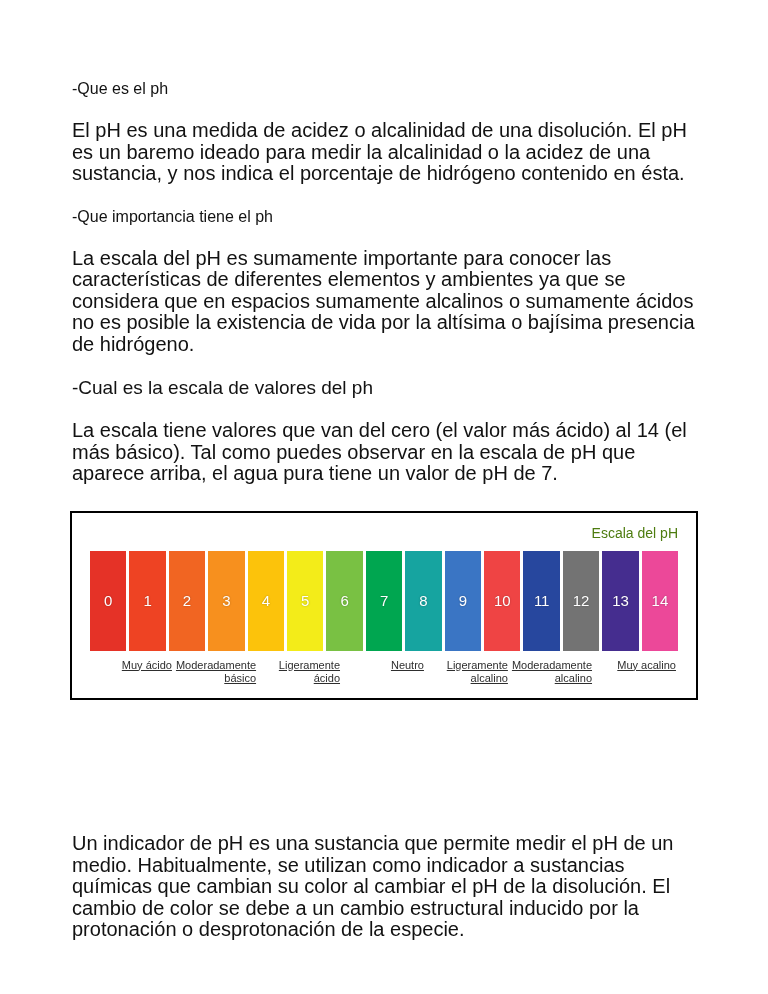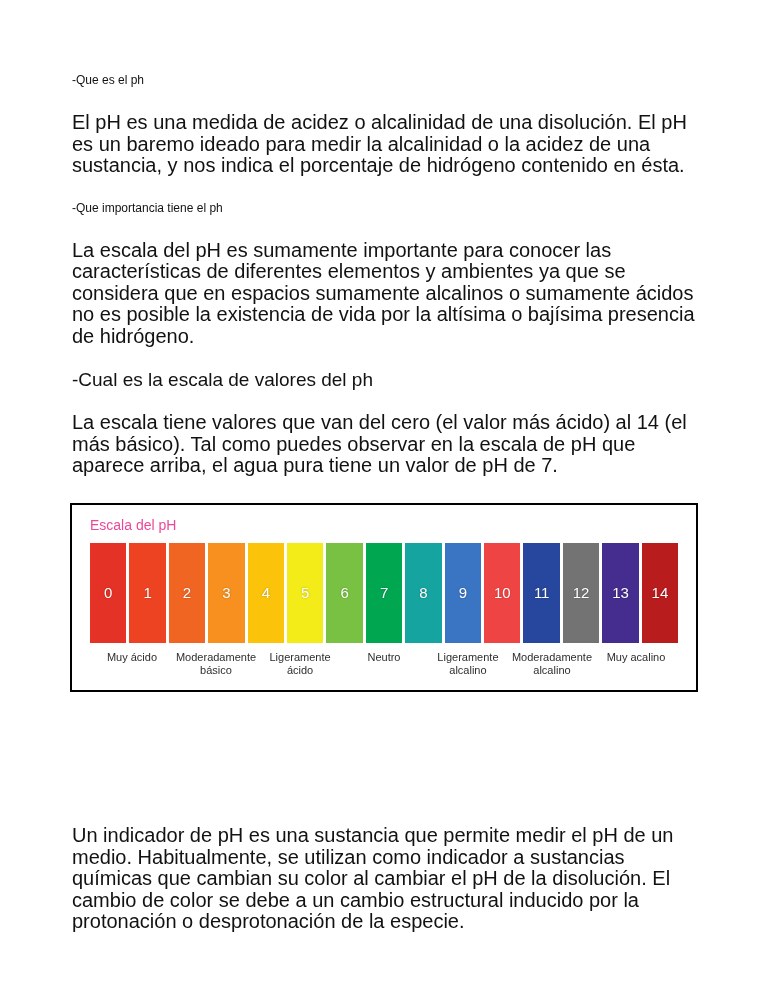--- a/index.html
+++ b/index.html
@@ -7,23 +7,23 @@
     width: 768px;
     height: 994px;
     box-sizing: border-box;
     background: #ffffff;
     font-family: "Liberation Sans", sans-serif;
     color: #121212;
     padding: 66px 72px 0 72px;
     overflow: hidden;
   }
   .h-small {
-    font-size: 12px;
+    font-size: 16px;
     line-height: 21px;
-    margin: 4px 0 21px 0;
+    margin: 12px 0 21px 0;
     font-weight: 400;
   }
   .h-large {
     font-size: 19px;
     line-height: 24px;
     margin: 0 0 20px 0;
     font-weight: 400;
   }
   .para {
     font-size: 20px;
@@ -34,23 +34,23 @@
 
   
   .figure {
     border: 2px solid #000000;
     width: 628px;
     box-sizing: border-box;
     padding: 10px 18px 12px 18px;
     margin: 0 0 0 -2px;
   }
   .figure-title {
-    text-align: left;
+    text-align: right;
     font-size: 14px;
-    color: #ec4899;
+    color: #4d7c0f;
     margin: 2px 0 10px 0;
   }
   .scale-row {
     display: flex;
     gap: 3px;
   }
   .scale-seg {
     flex: 1;
     height: 100px;
     display: flex;
@@ -60,25 +60,26 @@
     font-size: 15px;
     font-weight: 400;
     text-shadow: 0 0 2px rgba(0,0,0,0.30);
   }
   .scale-labels {
     display: flex;
     margin-top: 8px;
   }
   .scale-label {
     flex: 1;
-    text-align: center;
+    text-align: right;
     font-size: 11px;
     line-height: 1.25;
     color: #2e2e2e;
     padding: 0 2px;
+    text-decoration: underline;
   }
 
   .gap-after-figure { height: 133px; }
   .h-indicator { margin-bottom: 40px; }
 </style>
 </head>
 <body>
 
 <div class="page">
 
@@ -102,21 +103,21 @@
       <div class="scale-seg" style="background-color: rgb(252, 195, 11);">4</div>
       <div class="scale-seg" style="background-color: rgb(243, 236, 25);">5</div>
       <div class="scale-seg" style="background-color: rgb(121, 193, 67);">6</div>
       <div class="scale-seg" style="background-color: rgb(0, 166, 80);">7</div>
       <div class="scale-seg" style="background-color: rgb(22, 164, 160);">8</div>
       <div class="scale-seg" style="background-color: rgb(58, 117, 196);">9</div>
       <div class="scale-seg" style="background-color: #ef4444;">10</div>
       <div class="scale-seg" style="background-color: rgb(39, 71, 158); text-align: center;">11</div>
       <div class="scale-seg" style="background-color: #737373;">12</div>
       <div class="scale-seg" style="background-color: rgb(69, 45, 143);">13</div>
-      <div class="scale-seg" style="background-color: #b91c1c;">14</div>
+      <div class="scale-seg" style="background-color: #ec4899;">14</div>
     </div>
 
     <div class="scale-labels">
       <div class="scale-label">Muy ácido</div>
       <div class="scale-label">Moderadamente básico</div>
       <div class="scale-label">Ligeramente ácido</div>
       <div class="scale-label">Neutro</div>
       <div class="scale-label">Ligeramente alcalino</div>
       <div class="scale-label">Moderadamente alcalino</div>
       <div class="scale-label">Muy acalino</div>

